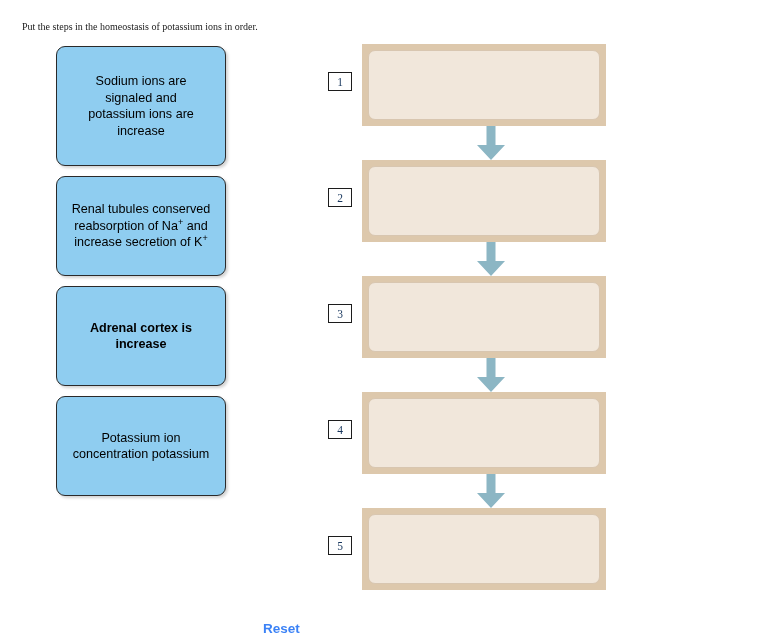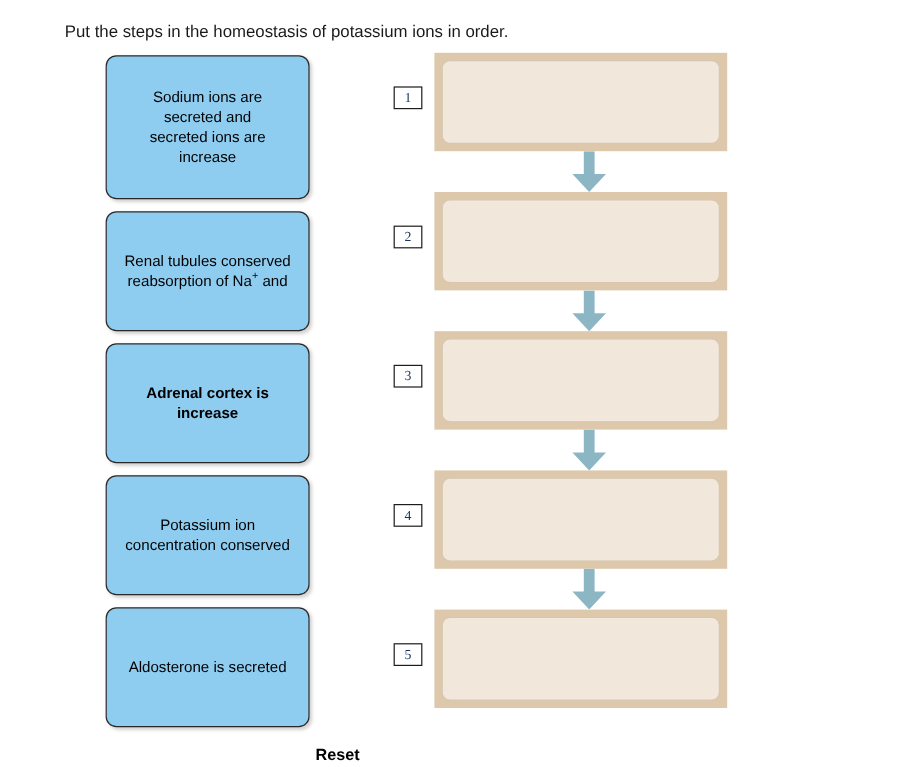--- a/index.html
+++ b/index.html
@@ -12,35 +12,35 @@
     background: #ffffff;
     font-family: "Liberation Sans", sans-serif;
     color: #000000;
     overflow: hidden;
     position: relative;
   }
 
   
   #prompt-text {
     position: absolute;
-    left: 54px;
+    left: 22px;
     top: 18px;
-    font-size: 14px;
+    font-size: 10px;
     line-height: 17px;
     color: #1a1a1a;
     white-space: nowrap;
+    font-family: Liberation Serif, serif;
   }
 
   
   #drag-bank {
     position: absolute;
     left: 56px;
     top: 46px;
     width: 168px;
-    margin-left: 32px;
   }
   .drag-card {
     width: 170px;
     box-sizing: border-box;
     background: #8fcdf0;
     border: 1.2px solid #2a2a2a;
     border-radius: 9px;
     box-shadow: 2px 2px 3px rgba(0,0,0,0.18);
     display: flex;
     align-items: center;
@@ -61,21 +61,21 @@
     line-height: 0;
   }
 
   
   #reset-button {
     position: absolute;
     left: 263px;
     top: 621px;
     font-size: 13.5px;
     font-weight: bold;
-    color: #000000;
+    color: #3b82f6;
     cursor: pointer;
     user-select: none;
   }
 
   
   #drop-zone {
     position: absolute;
     left: 328px;
     top: 44px;
     width: 290px;
@@ -135,46 +135,42 @@
 </style>
 </head>
 <body>
 
 <div id="prompt-text">Put the steps in the homeostasis of potassium ions in order.</div>
 
 <div id="drag-bank">
     <div class="drag-card" style="height: 120px;">
       <div>
         <span>Sodium ions are</span>
-        <span>secreted and</span>
-        <span>secreted ions are</span>
+        <span>signaled and</span>
+        <span>potassium ions are</span>
         <span>increase</span>
       </div>
     </div>
     <div class="drag-card" style="height: 100px;">
       <div>
         <span>Renal tubules conserved</span>
         <span>reabsorption of Na<sup>+</sup> and</span>
+        <span>increase secretion of K<sup>+</sup></span>
       </div>
     </div>
     <div class="drag-card" style="height: 100px; font-weight: bold;">
       <div>
         <span>Adrenal cortex is</span>
         <span>increase</span>
       </div>
     </div>
     <div class="drag-card" style="height: 100px;">
       <div>
         <span>Potassium ion</span>
-        <span>concentration conserved</span>
-      </div>
-    </div>
-    <div class="drag-card" style="height: 100px;">
-      <div>
-        <span>Aldosterone is secreted</span>
+        <span>concentration potassium</span>
       </div>
     </div>
   </div>
 
 <div id="reset-button">Reset</div>
 
 <div id="drop-zone">
     <div class="slot-row">
       <div class="slot-badge">1</div>
       <div class="slot-target">

